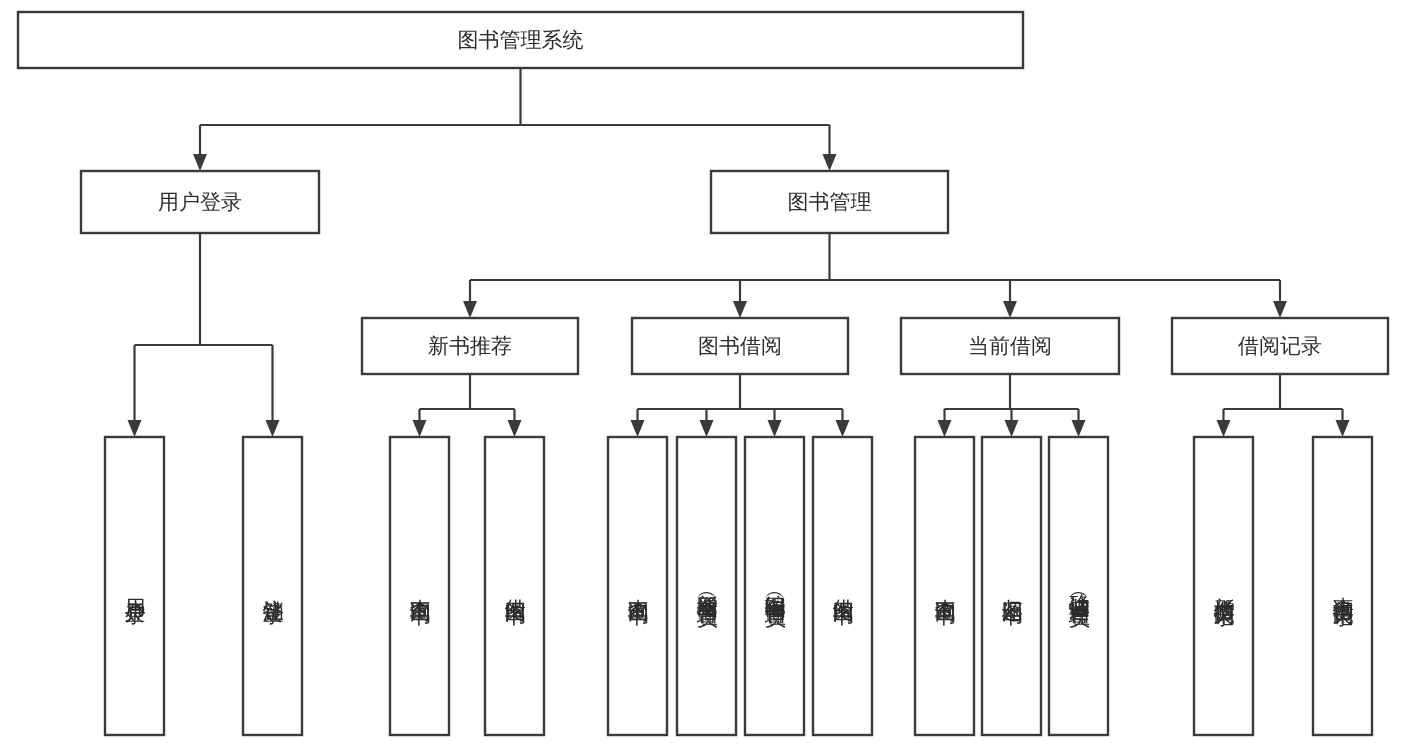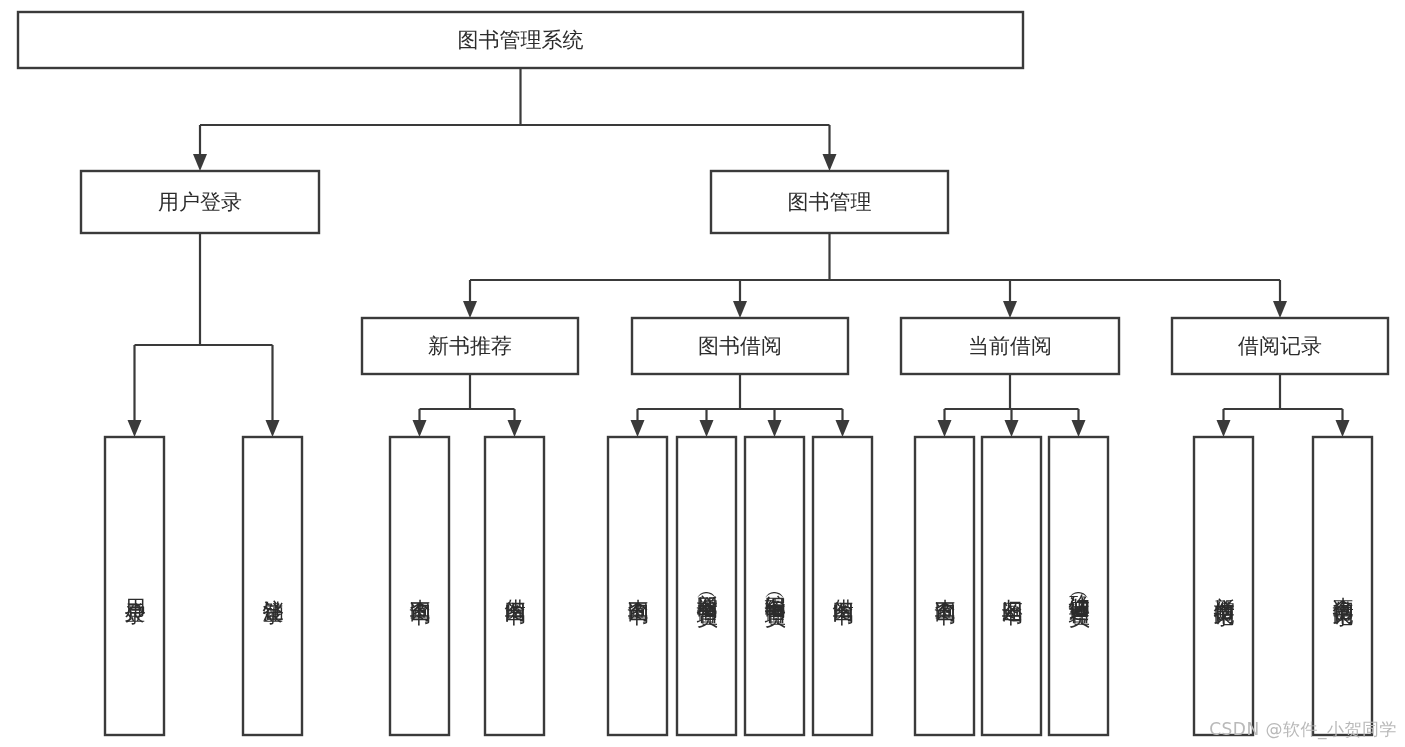--- a/index.html
+++ b/index.html
@@ -147,14 +147,13 @@
       <div class="vert-label" style="left: 608px; top: 437px; width: 59px; height: 298px;">查询图书</div>
       <div class="vert-label" style="left: 677px; top: 437px; width: 59px; height: 298px;">新增图书（管理员）</div>
       <div class="vert-label" style="left: 745px; top: 437px; width: 59px; height: 298px;">编辑图书（管理员）</div>
       <div class="vert-label" style="left: 813px; top: 437px; width: 59px; height: 298px;">借阅图书</div>
       <div class="vert-label" style="left: 915px; top: 437px; width: 59px; height: 298px;">查询图书</div>
       <div class="vert-label" style="left: 982px; top: 437px; width: 59px; height: 298px;">归还图书</div>
       <div class="vert-label" style="left: 1049px; top: 437px; width: 59px; height: 298px;">确认归还（管理员）</div>
       <div class="vert-label" style="left: 1194px; top: 437px; width: 59px; height: 298px;">新增借阅记录</div>
       <div class="vert-label" style="left: 1313px; top: 437px; width: 59px; height: 298px;">查询借阅记录</div>
     </div>
-  <div class="watermark">CSDN @软件_小贺同学</div>
 </div>
 
 </body></html>

